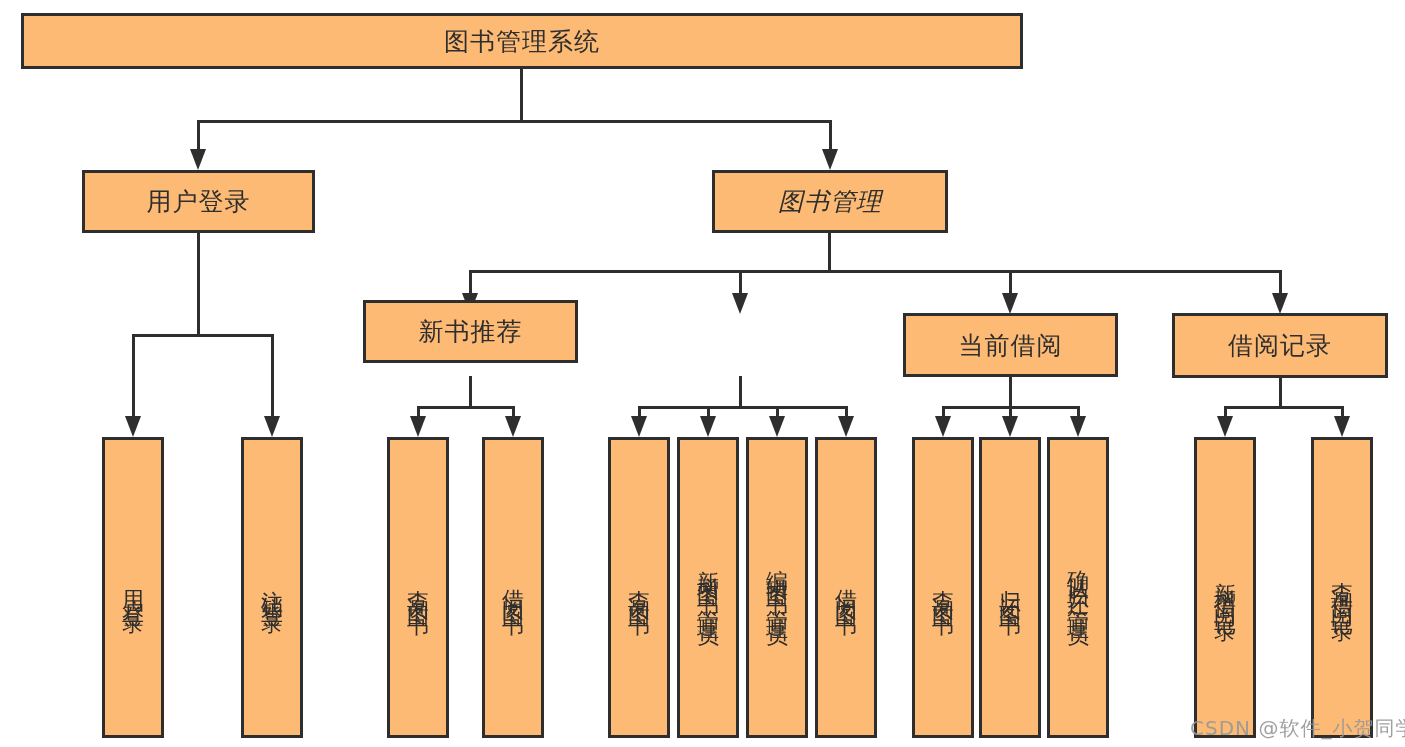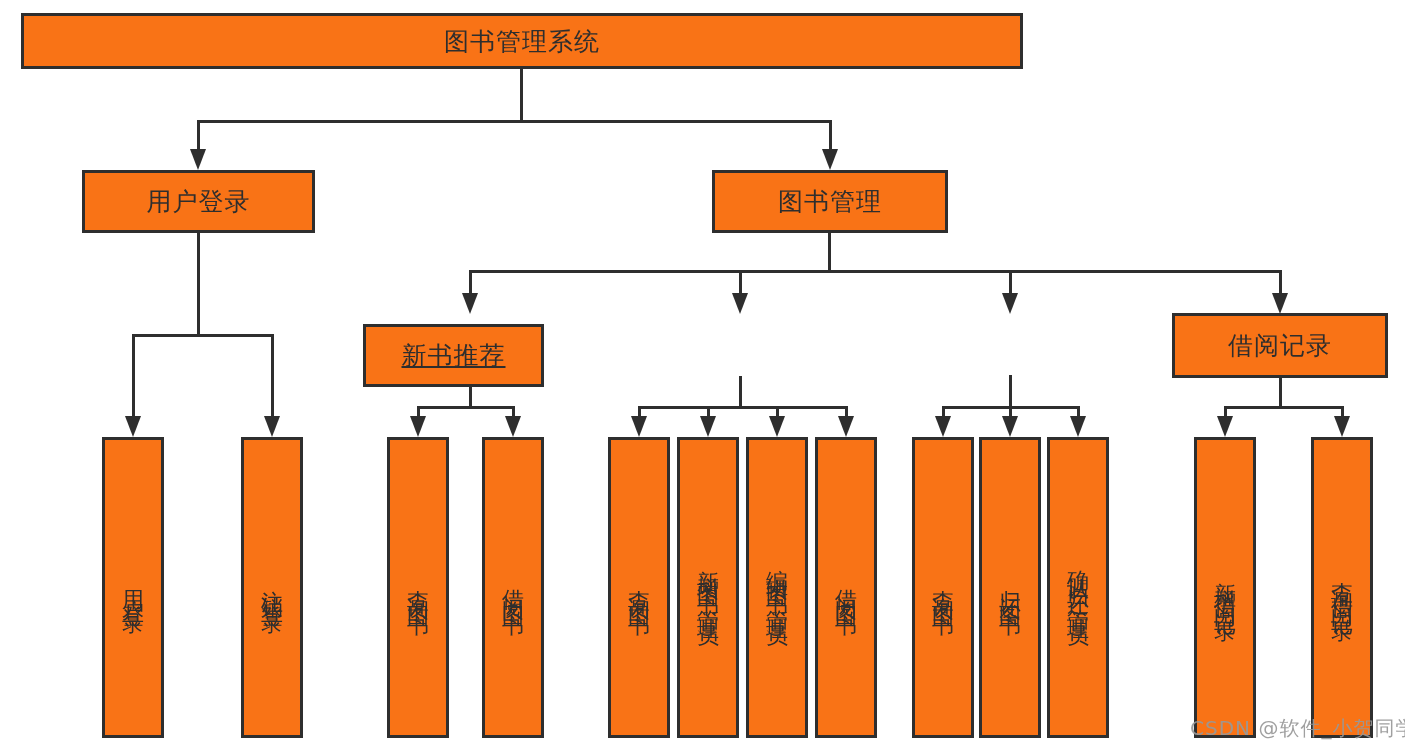--- a/index.html
+++ b/index.html
@@ -1,18 +1,18 @@
 <!DOCTYPE html>
 <html><head>
 <meta charset="utf-8">
 <style>
   html,body{margin:0;padding:0;background:#ffffff;}
   body{font-family:"DejaVu Sans","Liberation Sans",sans-serif;}
   .canvas{position:relative;width:1405px;height:747px;background:#ffffff;overflow:hidden;}
-  .box{position:absolute;box-sizing:border-box;background:#f97316;border:3px solid #2e2e2e;
+  .box{position:absolute;box-sizing:border-box;background:#fdba74;border:3px solid #2e2e2e;
        display:flex;align-items:center;justify-content:center;
        color:#2e2e2e;font-size:25px;letter-spacing:1px;white-space:nowrap;z-index:2;}
   .leaf{z-index:2;}
   .leaf .vtxt{writing-mode:vertical-rl;text-orientation:mixed;font-size:22px;
        letter-spacing:8px;line-height:1;white-space:nowrap;}
   .vl{position:absolute;width:3px;background:#2e2e2e;z-index:1;}
   .hl{position:absolute;height:3px;background:#2e2e2e;z-index:1;}
   .ar{position:absolute;width:0;height:0;border-left:8px solid transparent;
       border-right:8px solid transparent;border-top:21px solid #2e2e2e;z-index:1;}
   .wm{position:absolute;color:rgba(152,152,152,0.92);font-size:20px;z-index:5;
@@ -24,29 +24,32 @@
 <div class="canvas">
 
   <div class="box" style="left:21px;top:13px;width:1002px;height:56px;">
     <span>图书管理系统</span>
   </div>
 
   <div class="box" style="left:82px;top:170px;width:233px;height:63px;">
     <span>用户登录</span>
   </div>
 
-  <div class="box" style="left:712px;top:170px;width:236px;height:63px;">
+  <div class="box" style="left:712px;top:170px;width:236px;height:63px;font-style:italic;">
     <span>图书管理</span>
   </div>
 
-  <div class="box" style="left:363px;top:324px;width:181px;height:63px;text-decoration:underline;">
+  <div class="box" style="left:363px;top:300px;width:215px;height:63px;">
     <span>新书推荐</span>
   </div>
 
 
+  <div class="box" style="left:903px;top:313px;width:215px;height:64px;">
+    <span>当前借阅</span>
+  </div>
 
   <div class="box" style="left:1172px;top:313px;width:216px;height:65px;">
     <span>借阅记录</span>
   </div>
 
   <div class="box leaf" style="left:102px;top:437px;width:62px;height:301px;">
     <span class="vtxt">用户登录</span>
   </div>
   <div class="box leaf" style="left:241px;top:437px;width:62px;height:301px;">
     <span class="vtxt">注销登录</span>

